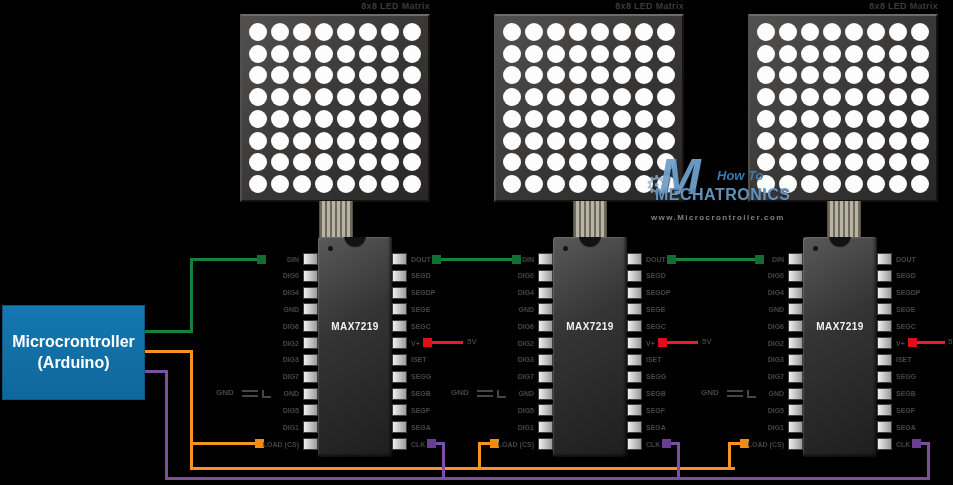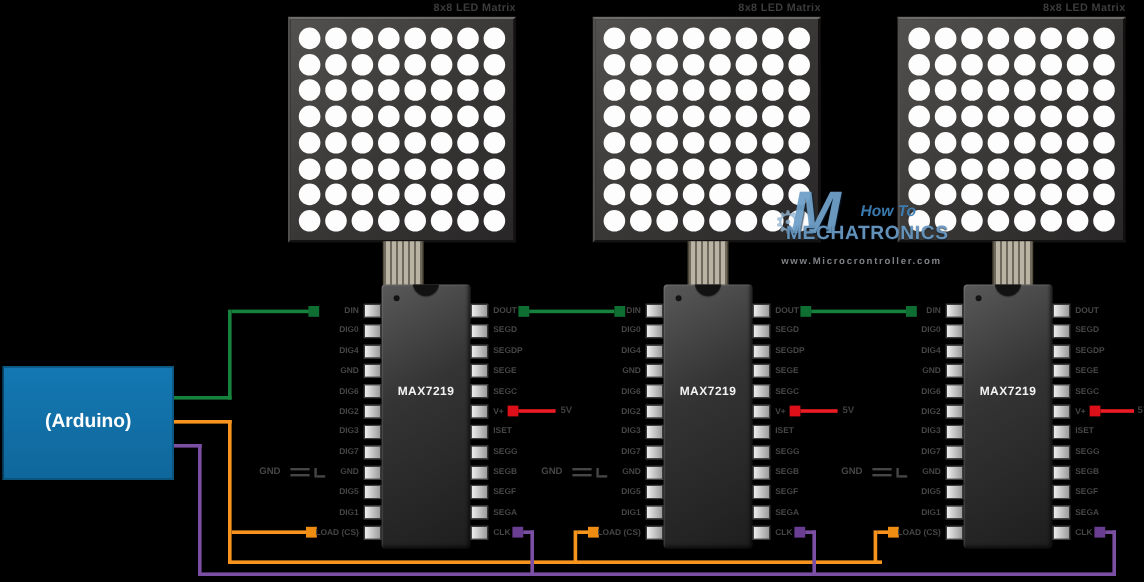--- a/index.html
+++ b/index.html
@@ -660,20 +660,21 @@
         <span class="pin-rect"></span>
         <span class="pin-label">SEGA</span>
       </div>
       <div class="pin-row right" style="top: 201.02px;">
         <span class="pin-rect"></span>
         <span class="pin-label">CLK</span>
       </div>
     </div>
 
   <div class="mcu">
+    <span>Microcrontroller</span>
     <span>(Arduino)</span>
   </div>
 
   <div class="watermark">
     <span class="wm-gear">⚙</span>
     <span class="wm-m">M</span>
     <span class="wm-howto">How To</span>
     <span class="wm-brand">MECHATRONICS</span>
     <span class="wm-url">www.Microcrontroller.com</span>
   </div>

